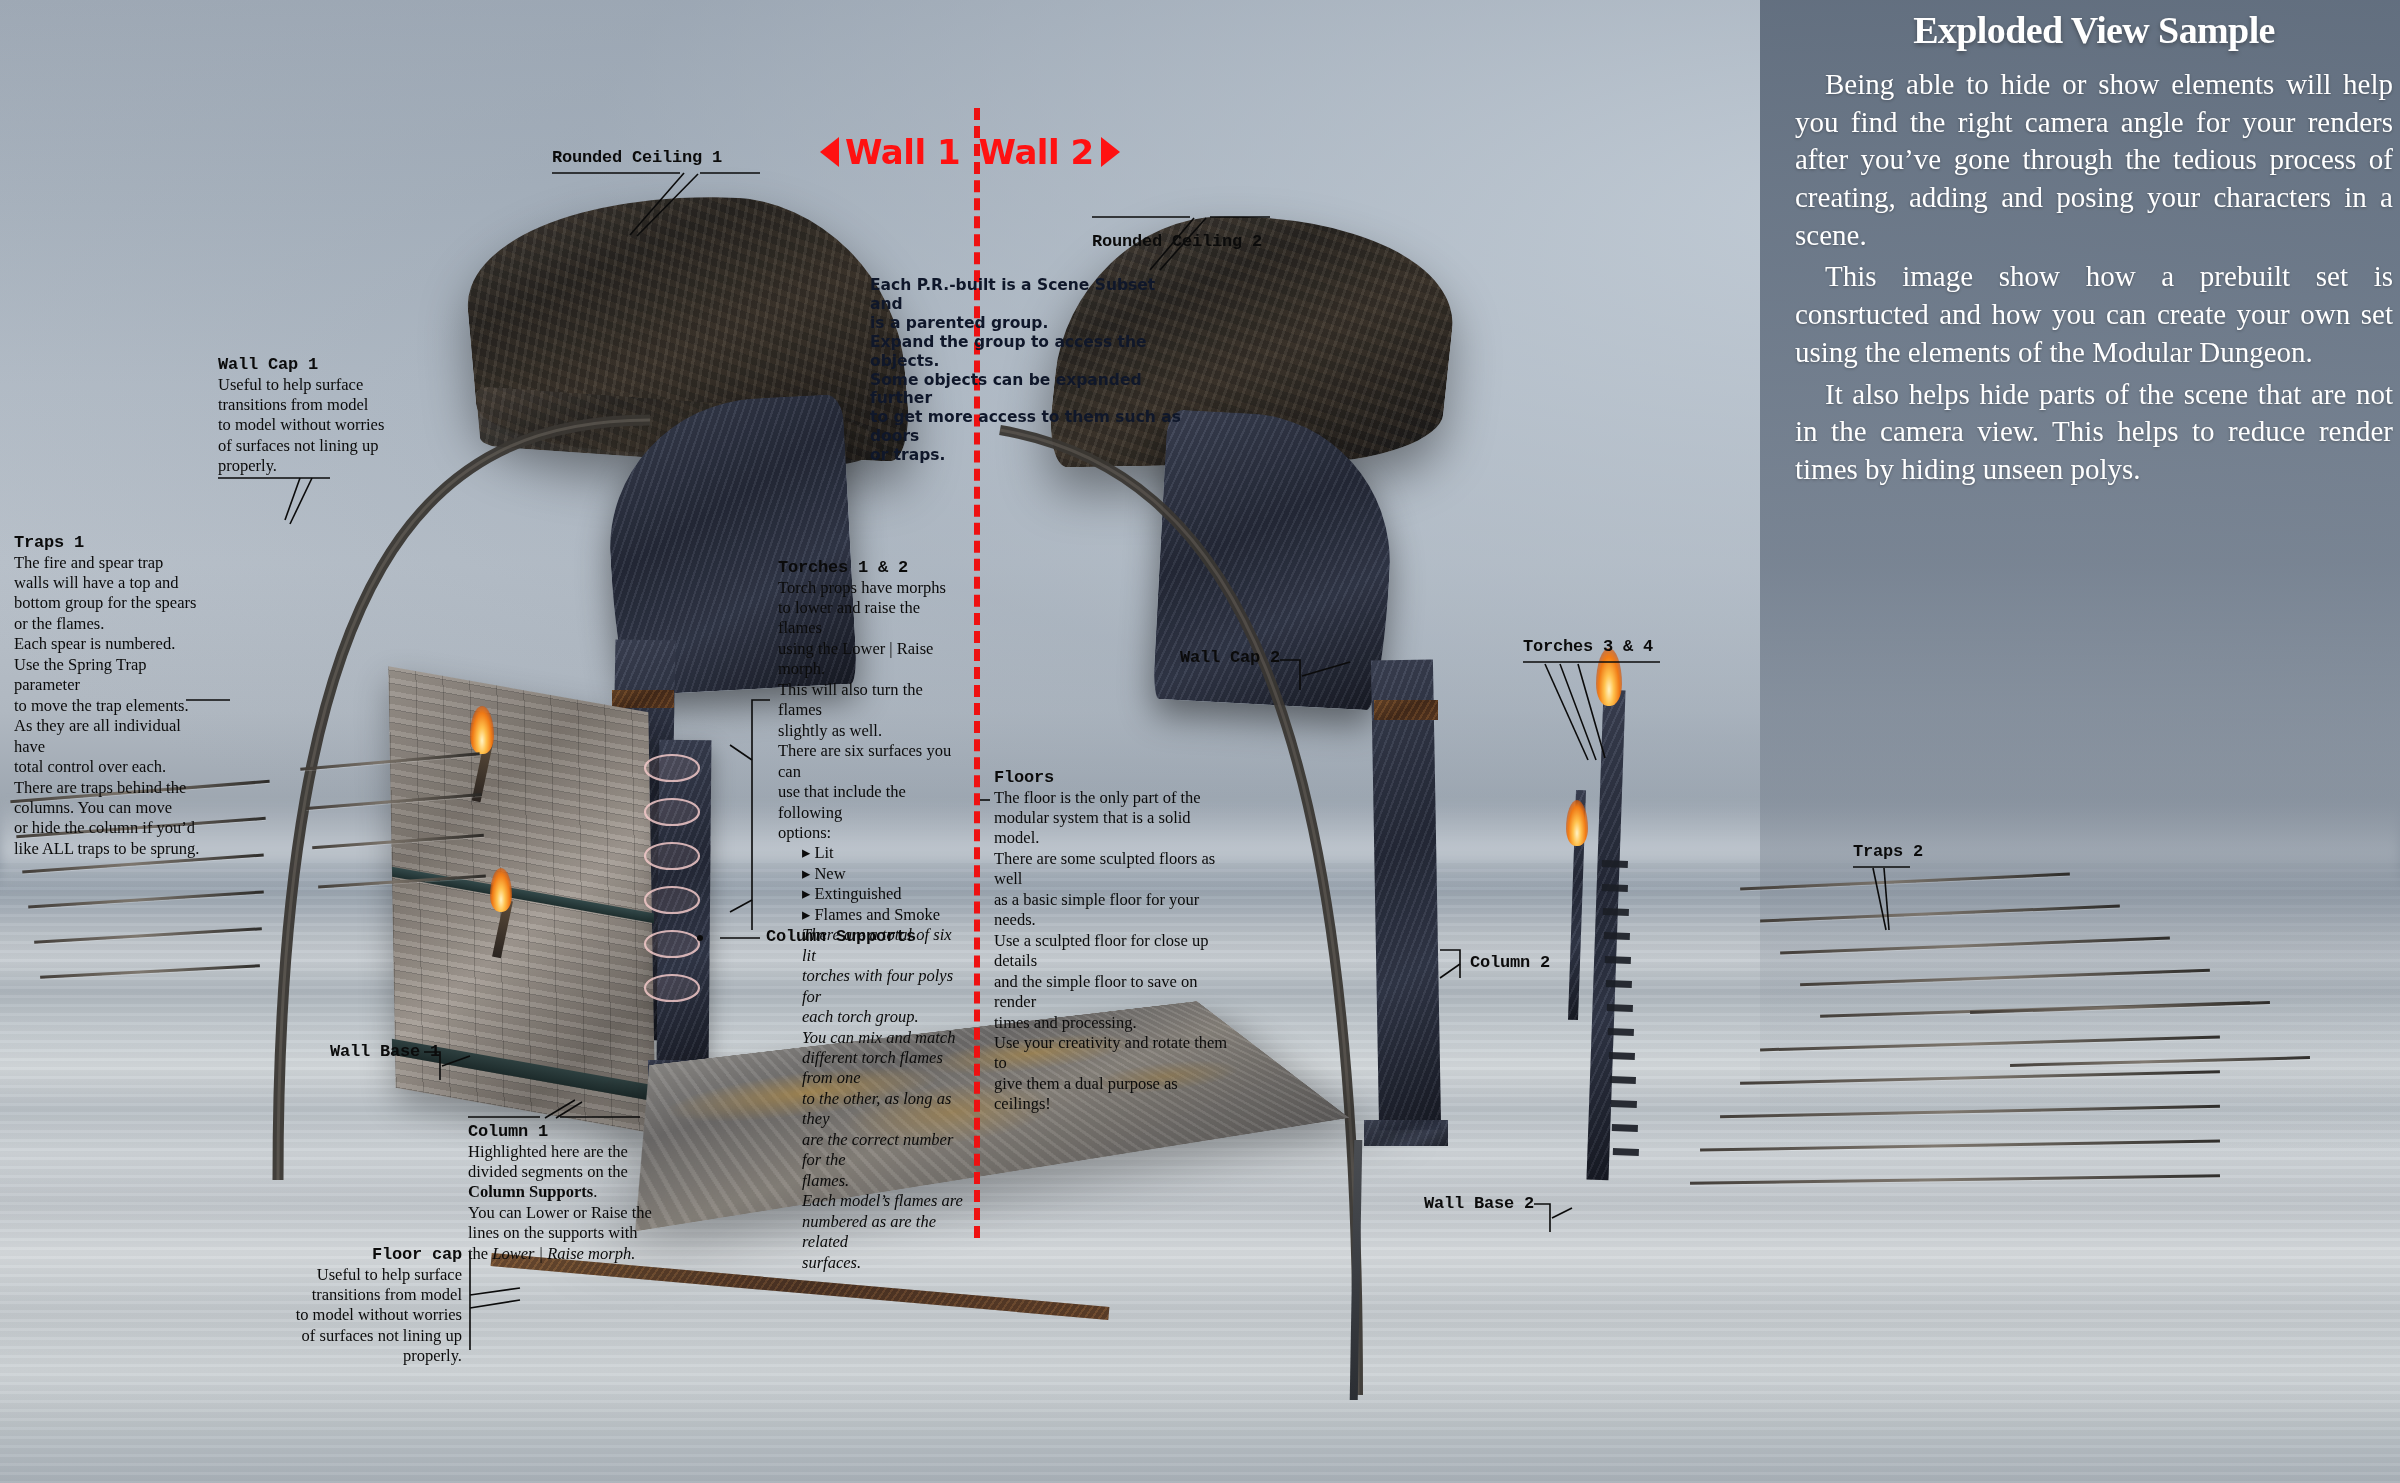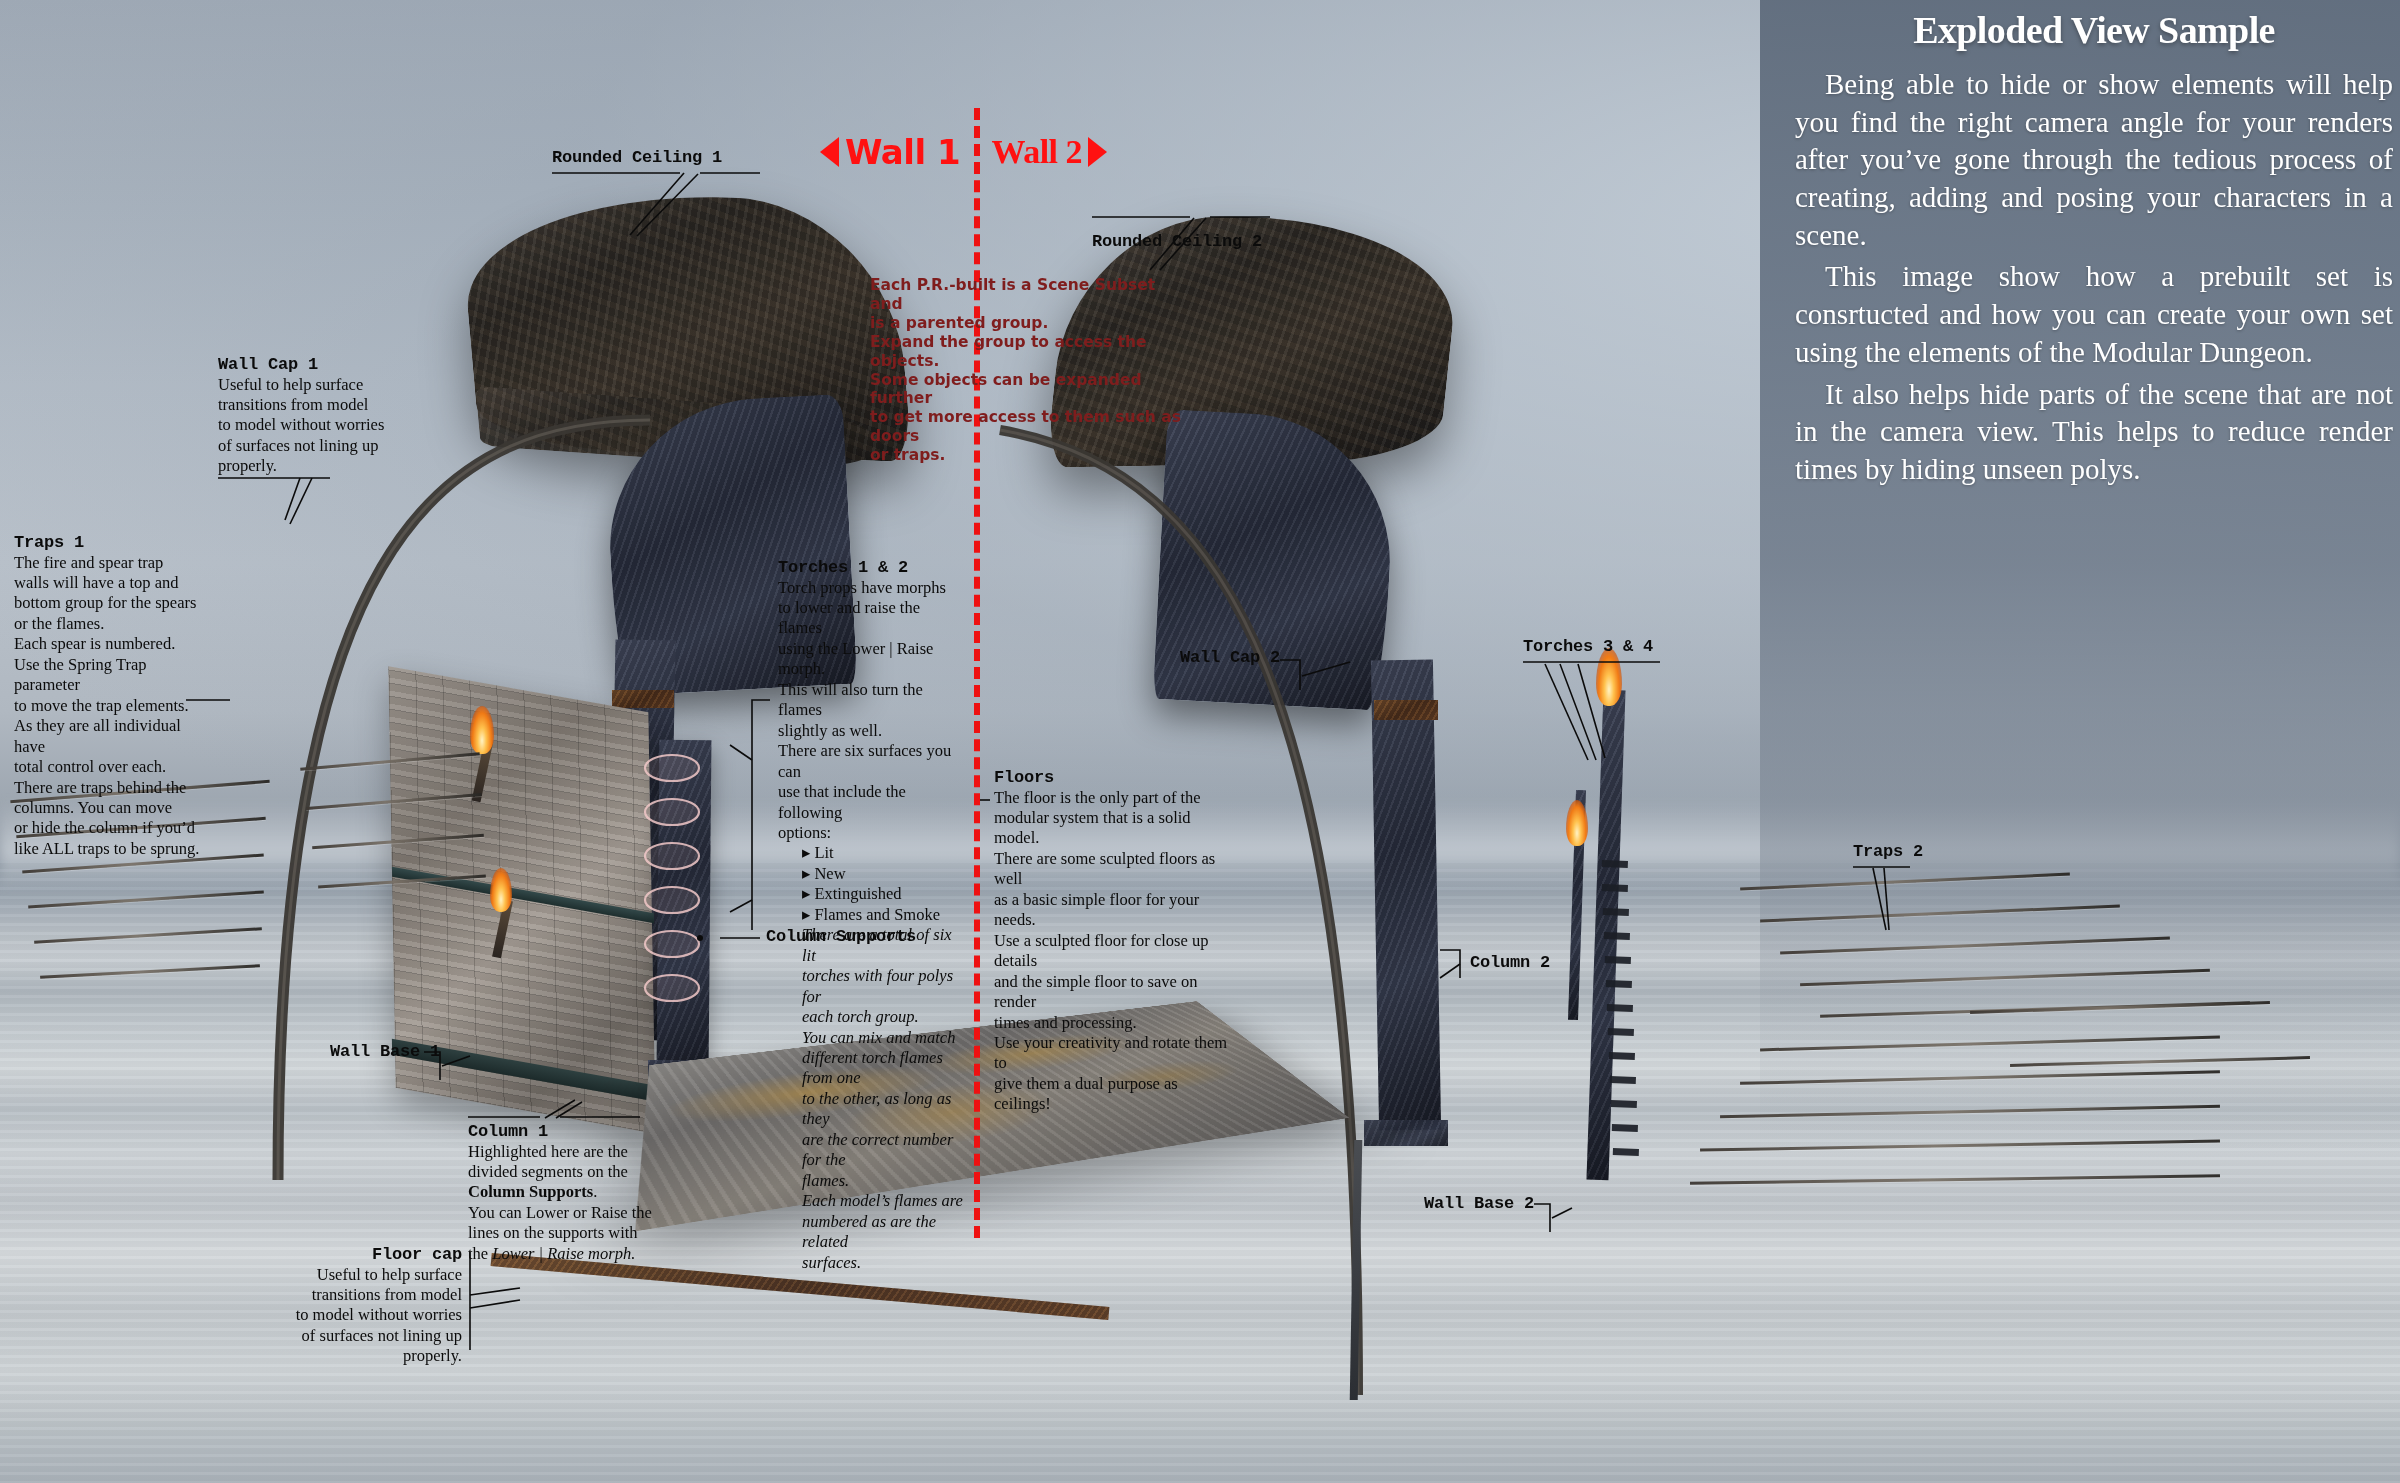--- a/index.html
+++ b/index.html
@@ -167,21 +167,21 @@
     width: 300px; height: 44px;
     display: flex; align-items: center; justify-content: center;
     color: #ff1111;
     font-family: "DejaVu Sans", sans-serif;
     font-weight: 700;
     font-size: 34px;
     letter-spacing: -0.5px;
   }
   #wall-header .side { display:flex; align-items:center; gap:6px; }
   #wall-header .left-side { width: 148px; }
-  #wall-header .right-side { justify-content:center; width: 148px; font-family: Liberation Serif, serif; }
+  #wall-header .right-side { justify-content:space-between; width: 148px; }
   .tri-left {
     width:0; height:0;
     border-top: 15px solid transparent;
     border-bottom: 15px solid transparent;
     border-right: 19px solid #ff1111;
   }
   .tri-right {
     width:0; height:0;
     border-top: 15px solid transparent;
     border-bottom: 15px solid transparent;
@@ -193,21 +193,21 @@
     left: 974px; top: 108px;
     width: 0; height: 1130px;
     border-left: 6px dashed #ee1111;
   }
 
   
   #scene-note {
     position:absolute;
     left: 870px; top: 276px;
     width: 320px;
-    color:#7f1d1d;
+    color:#0f172a;
     font-family: "DejaVu Sans", sans-serif;
     font-weight: 700;
     font-size: 15.5px;
     line-height: 1.22;
     white-space: pre-line;
   }
   
   .spear {
     position:absolute;
     height: 3px;

